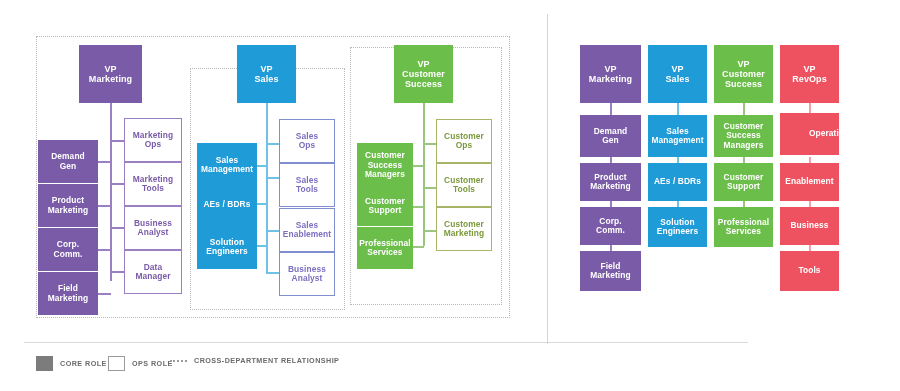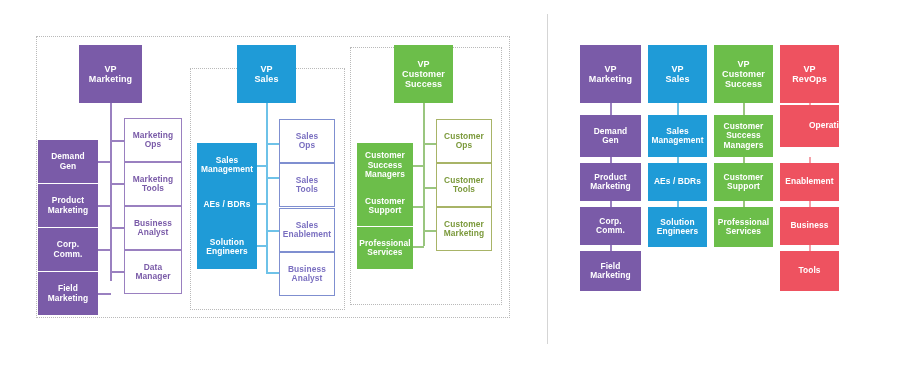--- a/index.html
+++ b/index.html
@@ -208,19 +208,37 @@
   <div class="box core cs-core" style="left:714px;top:207px;width:59px;height:40px;font-size:8.4px;">Professional
 Services</div>
 
   <div class="ln ro" style="left:809px;top:103px;width:1.6px;height:12px;"></div>
   <div class="ln ro" style="left:809px;top:157px;width:1.6px;height:6px;"></div>
   <div class="ln ro" style="left:809px;top:201px;width:1.6px;height:6px;"></div>
   <div class="ln ro" style="left:809px;top:245px;width:1.6px;height:6px;"></div>
 
   <div class="box core ro-core" style="left:780px;top:45px;width:59px;height:58px;font-size:9px;">VP
 RevOps</div>
-  <div class="box core ro-core" style="left:780px;top:105px;width:59px;height:42px;font-size:8.4px;padding-left:44px;">Operations</div>
+  <div class="box core ro-core" style="left:780px;top:113px;width:59px;height:42px;font-size:8.4px;padding-left:44px;">Operations</div>
   <div class="box core ro-core" style="left:780px;top:163px;width:59px;height:38px;font-size:8.4px;">Enablement</div>
   <div class="box core ro-core" style="left:780px;top:207px;width:59px;height:38px;font-size:8.4px;">Business</div>
   <div class="box core ro-core" style="left:780px;top:251px;width:59px;height:40px;font-size:8.4px;">Tools</div>
 
+  <div id="legend" style="top:342px;height:40px;">
+    <div id="legend-rule"></div>
+
+    <div class="lg-item" style="left:36px;top:14px;">
+      <span class="lg-swatch-core"></span>
+      <span class="lg-label">CORE ROLE</span>
+    </div>
+
+    <div class="lg-item" style="left:108px;top:14px;">
+      <span class="lg-swatch-ops"></span>
+      <span class="lg-label">OPS ROLE</span>
+    </div>
+
+    <div class="lg-item" style="left:170px;top:14px;">
+      <span class="lg-dotline"></span>
+      <span class="lg-label">CROSS-DEPARTMENT RELATIONSHIP</span>
+    </div>
+  </div>
 
 </div>
 
 </body></html>

